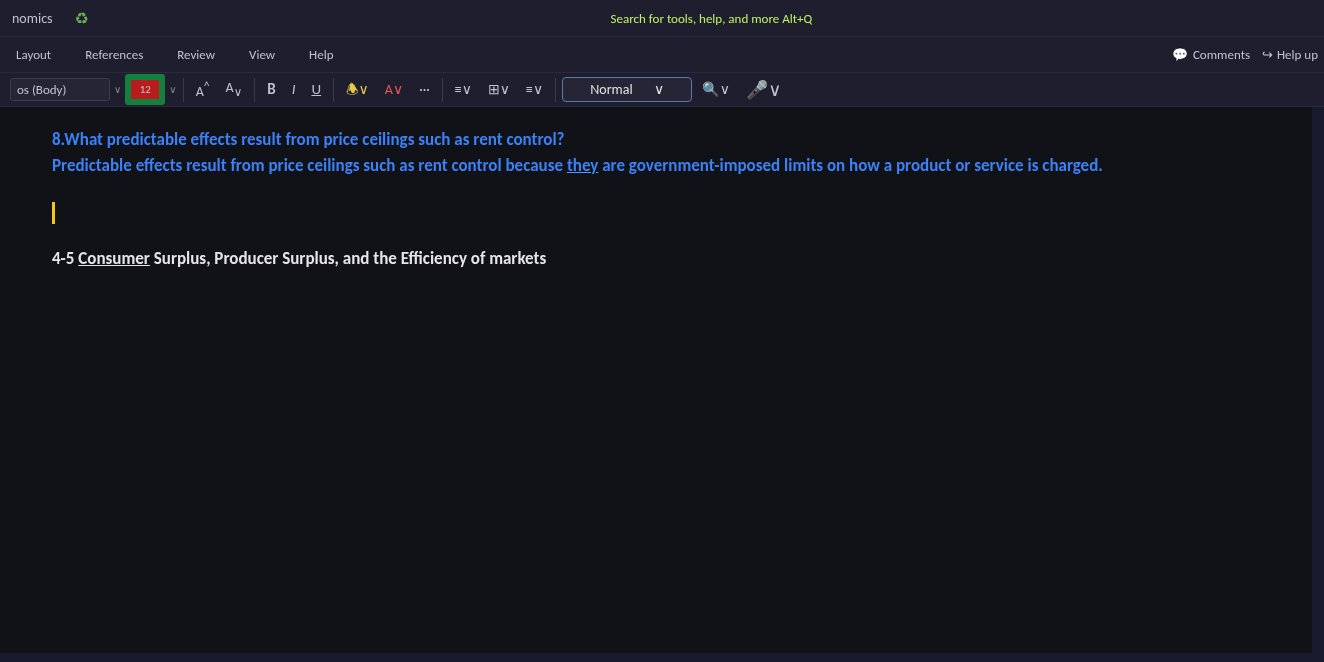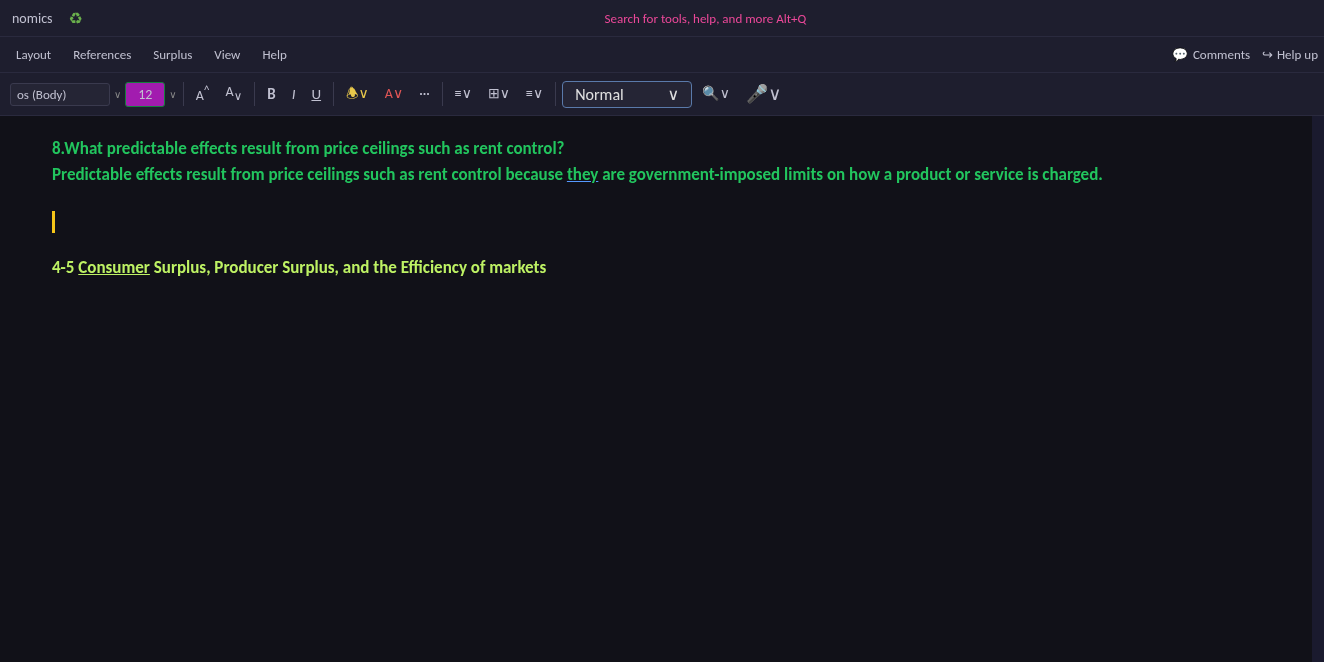--- a/index.html
+++ b/index.html
@@ -13,50 +13,50 @@
       overflow: hidden;
     }
 
     
     .title-bar {
       background: #1e1e2e;
       height: 36px;
       display: flex;
       align-items: center;
       padding: 0 12px;
-      gap: 16px;
+      gap: 22px;
     }
 
     .app-title {
       color: #c0c0d0;
       font-size: 14px;
       font-weight: 500;
     }
 
     .recycle-icon {
       color: #6ab04c;
       font-size: 16px;
     }
 
     .search-bar {
       flex: 1;
       text-align: center;
-      color: #ec4899;
+      color: #bef264;
       font-size: 13px;
     }
 
     
     .menu-bar {
       background: #1e1e2e;
       height: 36px;
       display: flex;
       align-items: center;
       padding: 0 6px;
       border-top: 1px solid #2a2a3e;
-      gap: 2px;
+      gap: 14px;
     }
 
     .menu-item {
       color: #c0c0d0;
       font-size: 13px;
       padding: 4px 10px;
       border-radius: 3px;
       cursor: pointer;
     }
 
@@ -81,21 +81,21 @@
       font-size: 13px;
       display: flex;
       align-items: center;
       gap: 4px;
       cursor: pointer;
     }
 
     
     .toolbar {
       background: #1e1e2e;
-      height: 44px;
+      height: 35px;
       display: flex;
       align-items: center;
       padding: 0 10px;
       gap: 4px;
       border-top: 1px solid #2a2a3e;
       border-bottom: 1px solid #2a2a3e;
     }
 
     .toolbar-font {
       color: #c0c0d0;
@@ -109,23 +109,23 @@
 
     .toolbar-sep {
       width: 1px;
       height: 24px;
       background: #3a3a4e;
       margin: 0 2px;
     }
 
     .toolbar-size {
       color: #c0c0d0;
-      font-size: 14px;
-      background: #a21caf;
-      border: 1px solid #15803d;
+      font-size: 11px;
+      background: #b91c1c;
+      border: 6px solid #15803d;
       padding: 3px 6px;
       border-radius: 3px;
       width: 40px;
       text-align: center;
     }
 
     .tb-btn {
       color: #c0c0d0;
       font-size: 14px;
       padding: 3px 6px;
@@ -151,22 +151,22 @@
     .font-color-btn {
       color: #e05555;
       font-size: 14px;
     }
 
     .style-dropdown {
       background: #252535;
       border: 1px solid #5a7aaa;
       border-radius: 4px;
       color: #e0e0e0;
-      font-size: 16px;
-      padding: 3px 12px;
+      font-size: 14px;
+      padding: 3px 27px;
       min-width: 130px;
       display: flex;
       align-items: center;
       justify-content: space-between;
     }
 
     .voice-btn {
       color: #c0c0d0;
       font-size: 18px;
     }
@@ -205,33 +205,33 @@
       background: #3a3a5e;
     }
 
     .question-block {
       margin-bottom: 24px;
     }
 
     .question-text {
       font-size: 17px;
       font-weight: bold;
-      color: #22c55e;
+      color: #3b82f6;
       line-height: 1.5;
     }
 
     .question-text .underline {
       text-decoration: underline;
       text-decoration-color: #5599ff;
     }
 
     .section-heading {
       font-size: 17px;
       font-weight: bold;
-      color: #bef264;
+      color: #e5e5e5;
     }
 
     .section-heading .underline {
       text-decoration: underline;
     }
 
     .scrollbar-right {
       width: 12px;
       background: #1a1a2e;
       flex-shrink: 0;
@@ -244,21 +244,21 @@
   <span class="app-title">nomics</span>
   <span class="recycle-icon">♻</span>
   <div class="search-bar">
     <span>Search for tools, help, and more Alt+Q</span>
   </div>
 </div>
 
 <div class="menu-bar">
   <span class="menu-item">Layout</span>
   <span class="menu-item">References</span>
-  <span class="menu-item">Surplus</span>
+  <span class="menu-item">Review</span>
   <span class="menu-item">View</span>
   <span class="menu-item">Help</span>
 
   <div class="menu-right">
     <div class="comments-btn">
       <span>💬</span>
       <span>Comments</span>
     </div>
     <div class="catch-up-btn">
       <span>↪</span>

